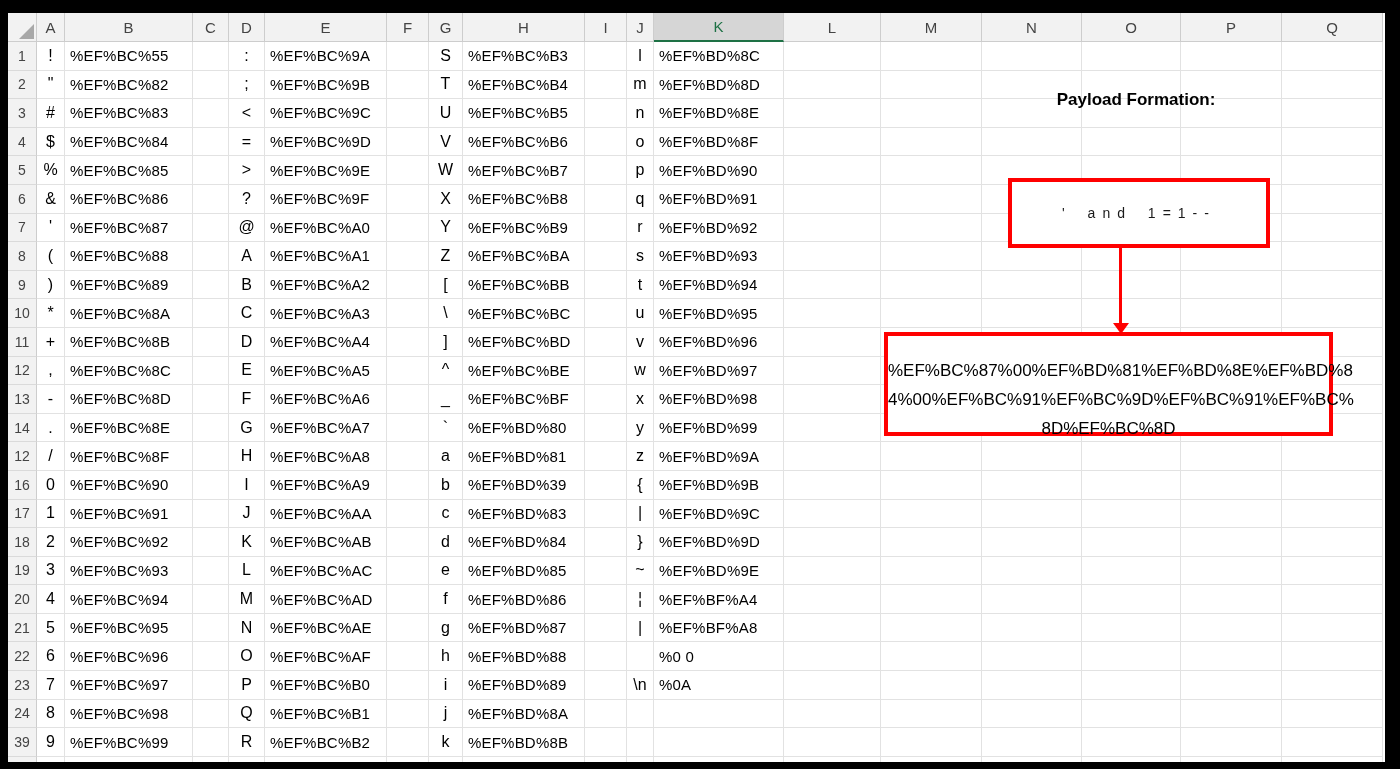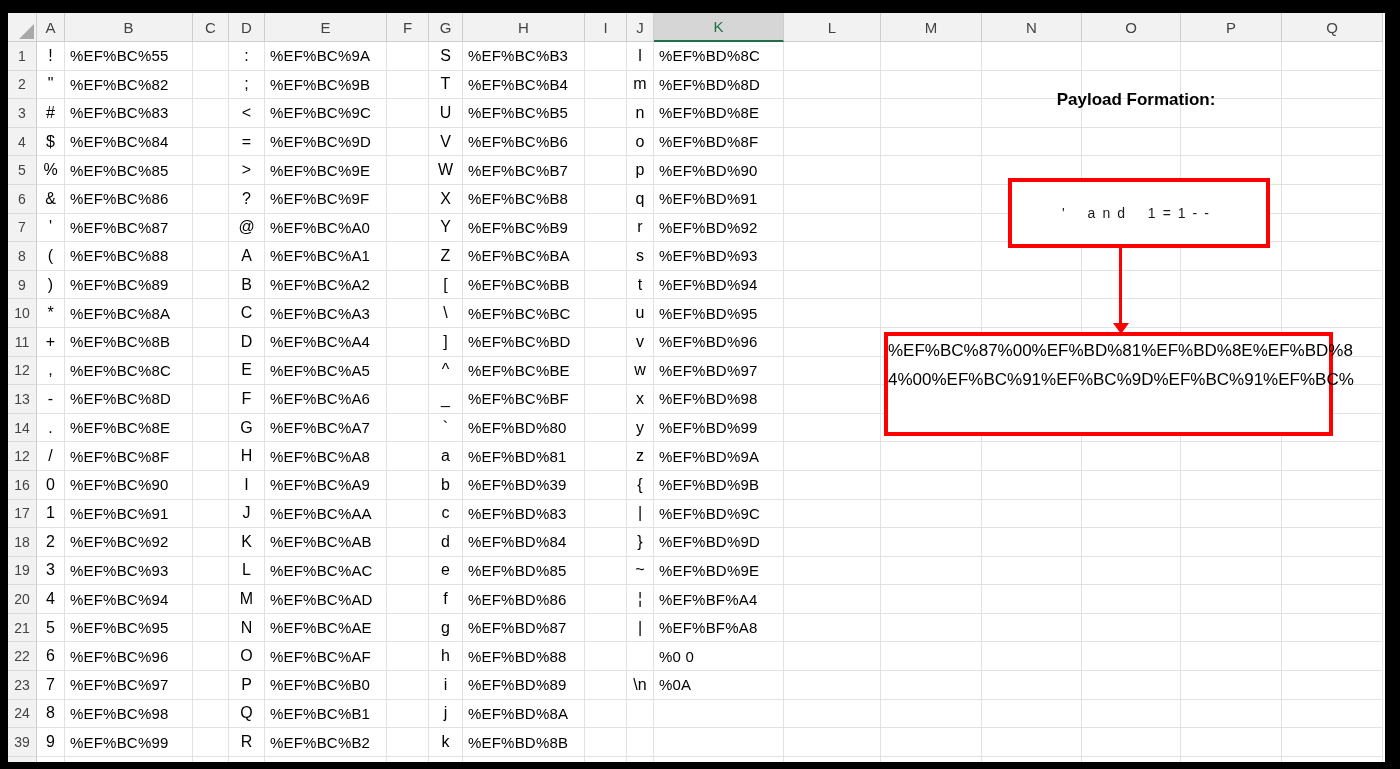--- a/index.html
+++ b/index.html
@@ -33,21 +33,21 @@
   .payload-title { position:absolute; left:878px; top:72px; width:500px; height:29px; line-height:29px;
                    text-align:center; font-weight:bold; font-size:17px; color:#000; }
   .src-box { position:absolute; left:1000px; top:165px; width:262px; height:70px;
              border:4px solid #FF0000; background:#fff; display:flex; align-items:center; justify-content:center;
              font-size:14px; letter-spacing:7px; word-spacing:5px; color:#1a1a1a; }
   .arrow-line { position:absolute; left:1111px; top:235px; width:3px; height:76px; background:#FF0000; }
   .arrow-head { position:absolute; left:1105px; top:310px; width:0; height:0;
                 border-left:8px solid transparent; border-right:8px solid transparent;
                 border-top:11px solid #FF0000; }
   .payload-box { position:absolute; left:876px; top:319px; width:449px; height:104px;
-                 border:4px solid #FF0000; background:#fff; padding-top:0;
+                 border:4px solid #FF0000; background:#fff; padding-top:20px;
                  text-align:center; font-size:17px; line-height:29px; color:#000; }
 </style>
 </head>
 <body>
 
 <div class="screen">
   <div class="sheet">
 
     <div id="grid">
         <div class="corner">
@@ -546,17 +546,18 @@
       <div class="src-box">
         <span>' and 1=1--</span>
       </div>
 
       <div class="arrow-line"></div>
       <div class="arrow-head"></div>
 
       <div class="payload-box">
         <div>%EF%BC%87%00%EF%BD%81%EF%BD%8E%EF%BD%8</div>
         <div>4%00%EF%BC%91%EF%BC%9D%EF%BC%91%EF%BC%</div>
+        <div>8D%EF%BC%8D</div>
       </div>
     </div>
 
   </div>
 </div>
 
 </body></html>

